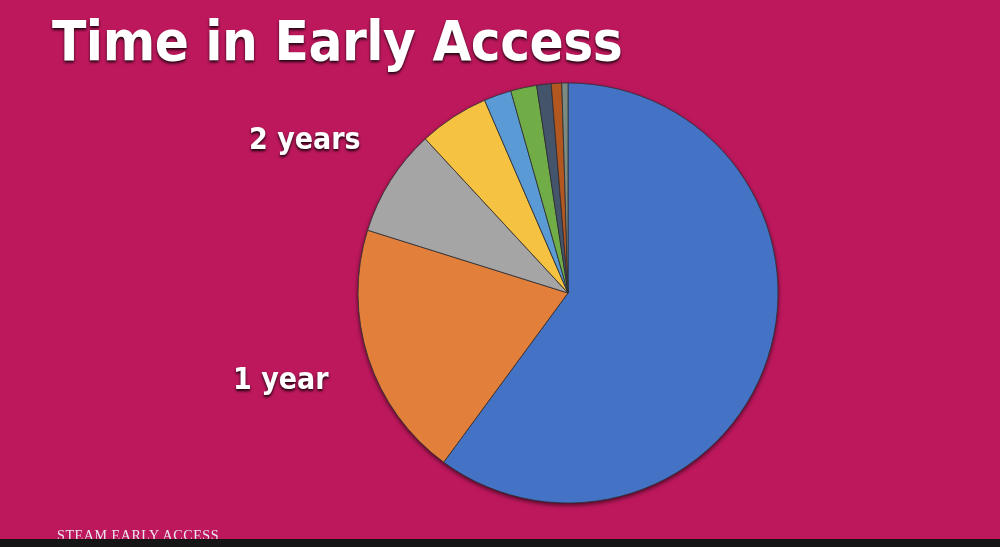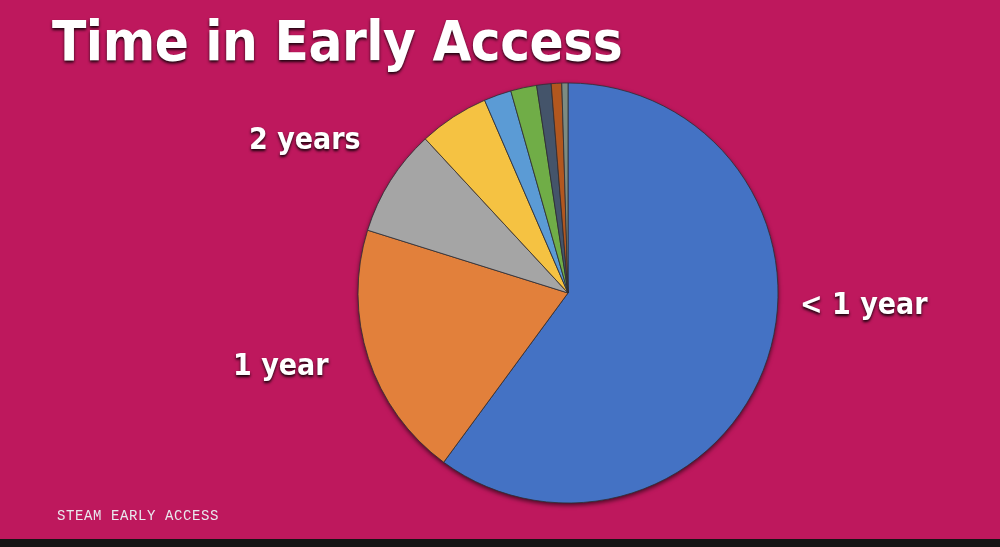--- a/index.html
+++ b/index.html
@@ -36,25 +36,25 @@
     color: #ffffff;
     letter-spacing: -0.5px;
     font-family: "DejaVu Sans", sans-serif;
     font-stretch: condensed;
     text-shadow: 0 2px 3px rgba(0,0,0,0.85);
     white-space: nowrap;
   }
   #footer-note {
     position: absolute;
     left: 57px;
-    top: 508px;
+    top: 528px;
     font-size: 14px;
     letter-spacing: 0.6px;
     color: #e9e9ee;
-    font-family: Liberation Mono, monospace;
+    font-family: Liberation Serif, serif;
     white-space: nowrap;
     text-align: right;
   }
   #pie-wrap {
     position: absolute;
     left: 357px;
     top: 82px;
     width: 422px;
     height: 422px;
   }
@@ -70,21 +70,21 @@
     font-weight: bold;
     font-size: 30px;
     line-height: 34px;
     font-family: "DejaVu Sans", sans-serif;
     font-stretch: condensed;
     text-shadow: 0 2px 3px rgba(0,0,0,0.9);
     white-space: nowrap;
   }
   #label-lt1year { left: 800px; top: 287px; }
   #label-2years { left: 249px; top: 122px; }
-  #label-1year  { left: 233px; top: 348px; }
+  #label-1year  { left: 233px; top: 362px; }
 </style>
 </head>
 <body>
 
 <div id="slide">
 
   <div id="chart-title">Time in Early Access</div>
 
   <div id="pie-wrap">
     <svg id="pie-svg" viewBox="0 0 422 422">
@@ -95,21 +95,20 @@
           <path d="M 211 211 L 68.32 56.92 A 210 210 0 0 1 127.60 18.27 Z" fill="#f5c242" stroke="#2f2f33" stroke-width="0.8"></path>
           <path d="M 211 211 L 127.60 18.27 A 210 210 0 0 1 153.82 8.93 Z" fill="#5b9bd5" stroke="#2f2f33" stroke-width="0.8"></path>
           <path d="M 211 211 L 153.82 8.93 A 210 210 0 0 1 179.60 3.36 Z" fill="#70ad47" stroke="#2f2f33" stroke-width="0.8"></path>
           <path d="M 211 211 L 179.60 3.36 A 210 210 0 0 1 194.16 1.68 Z" fill="#44546a" stroke="#2f2f33" stroke-width="0.8"></path>
           <path d="M 211 211 L 194.16 1.68 A 210 210 0 0 1 204.77 1.09 Z" fill="#b2571f" stroke="#2f2f33" stroke-width="0.8"></path>
           <path d="M 211 211 L 204.77 1.09 A 210 210 0 0 1 211.00 1.00 Z" fill="#7c8b82" stroke="#2f2f33" stroke-width="0.8"></path>
         </g>
     </svg>
   </div>
 
-  <div class="slice-label" id="label-lt1year">&lt; 1 year</div>
 
   <div class="slice-label" id="label-2years">2 years</div>
 
   <div class="slice-label" id="label-1year">1 year</div>
 
   <div id="footer-note">STEAM EARLY ACCESS</div>
 
   <div id="bottom-bar"></div>
 </div>
 

